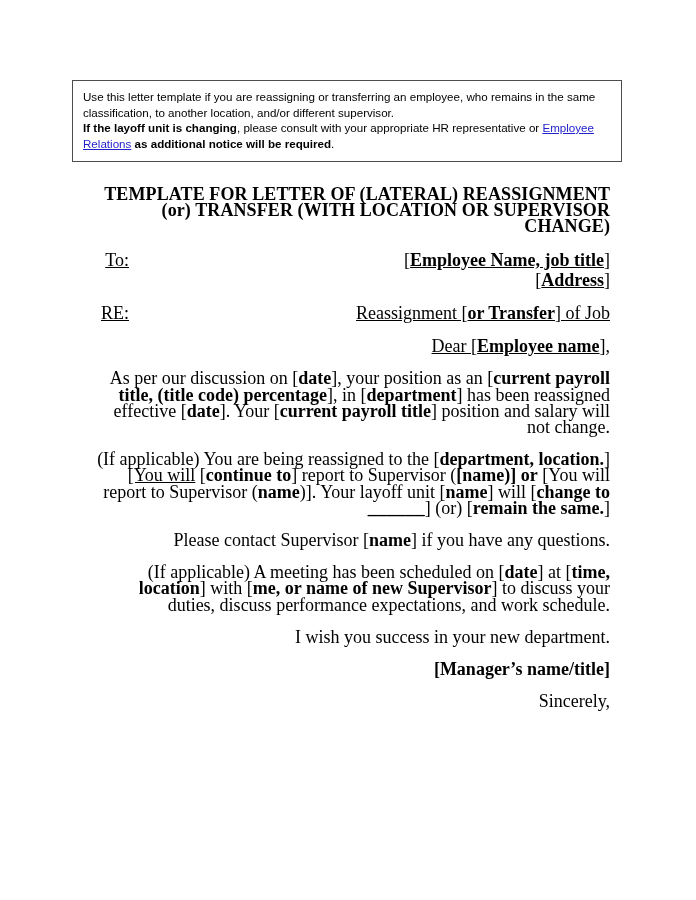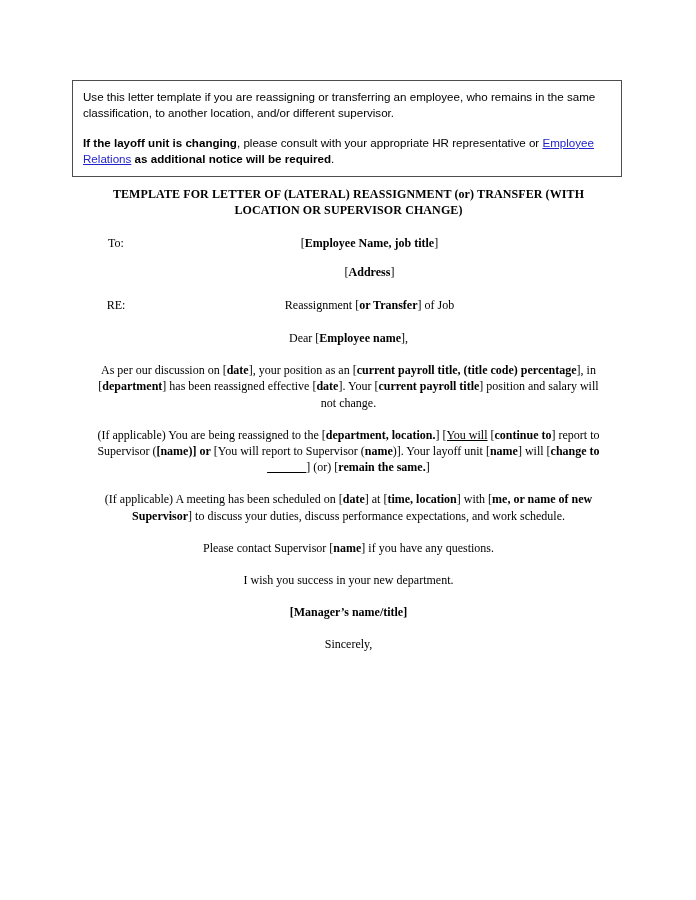--- a/index.html
+++ b/index.html
@@ -39,50 +39,49 @@
     background: #ffffff;
   }
   .notice-box p {
     margin: 0;
     font-family: "Liberation Sans", "DejaVu Sans", sans-serif;
     font-size: 11.6px;
     line-height: 15.6px;
     color: #000000;
   }
   .notice-box p.second {
-    margin-top: 15px;
   }
   .notice-box b { font-weight: bold; }
   .notice-link {
     color: #2222cc;
     text-decoration: underline;
     cursor: pointer;
   }
 
   
   .letter {
     position: absolute;
     left: 83px;
     top: 186px;
     width: 531px;
   }
   .letter p {
-    margin: 12px;
-    font-size: 12px;
+    margin: 4px;
+    font-size: 18px;
     line-height: 16.2px;
-    text-align: center;
+    text-align: right;
   }
   .doc-title {
     font-weight: bold;
     letter-spacing: 0.1px;
   }
   .gap-title     { margin-top: 0 !important; }
   .gap-letterhead{ margin-top: 17px !important; font-weight: bold; }
   .gap-date      { margin-top: 17px !important; font-weight: bold; }
-  .gap-block     { margin-top: 17px !important; }
+  .gap-block     { margin-top: 17px !important; text-decoration: underline; }
   .gap-para      { margin-top: 16px !important; }
 
   
   .addr-row {
     display: flex;
     align-items: flex-start;
   }
   .addr-label {
     width: 42px;
     flex: 0 0 42px;
@@ -131,23 +130,23 @@
       <span class="addr-label">RE:</span>
       <span class="addr-value"><span>Reassignment [</span><b>or Transfer</b><span>] of Job</span></span>
     </p>
 
     <p class="gap-block"><span>Dear [</span><b>Employee name</b><span>],</span></p>
 
     <p class="gap-para"><span>As per our discussion on [</span><b>date</b><span>], your position as an [</span><b>current payroll title, (title code) percentage</b><span>], in [</span><b>department</b><span>] has been reassigned effective [</span><b>date</b><span>]. Your [</span><b>current payroll title</b><span>] position and salary will not change.</span></p>
 
     <p class="gap-para"><span>(If applicable) You are being reassigned to the [</span><b>department, location.</b><span>]  </span><span class="u">[You will</span><span> [</span><b>continue to</b><span>] report to Supervisor (</span><b>[name)]</b><b> or</b><span> [You will report to Supervisor (</span><b>name</b><span>)]. Your layoff unit [</span><b>name</b><span>] will [</span><b>change to</b> <b class="blank">______</b><span>] (or) [</span><b>remain the same.</b><span>]</span></p>
 
+    <p class="gap-para"><span>Please contact Supervisor [</span><b>name</b><span>] if you have any questions.</span></p>
+
     <p class="gap-para"><span>(If applicable) A meeting has been scheduled on [</span><b>date</b><span>] at [</span><b>time, location</b><span>] with [</span><b>me, or name of new Supervisor</b><span>] to discuss your duties, discuss performance expectations, and work schedule.</span></p>
-
-    <p class="gap-para"><span>Please contact Supervisor [</span><b>name</b><span>] if you have any questions.</span></p>
 
     <p class="gap-para">I wish you success in your new department.</p>
 
     <p class="gap-para b">[Manager’s name/title]</p>
 
     <p class="gap-para">Sincerely,</p>
 
   </div>
 </div>
 

